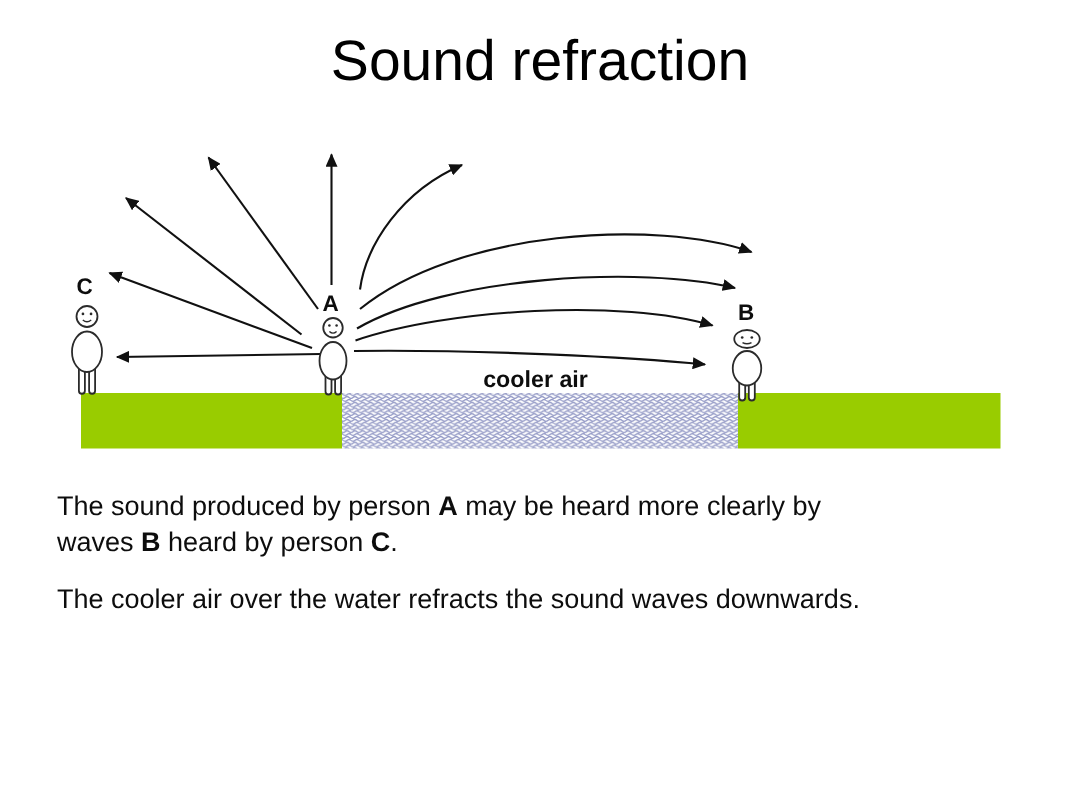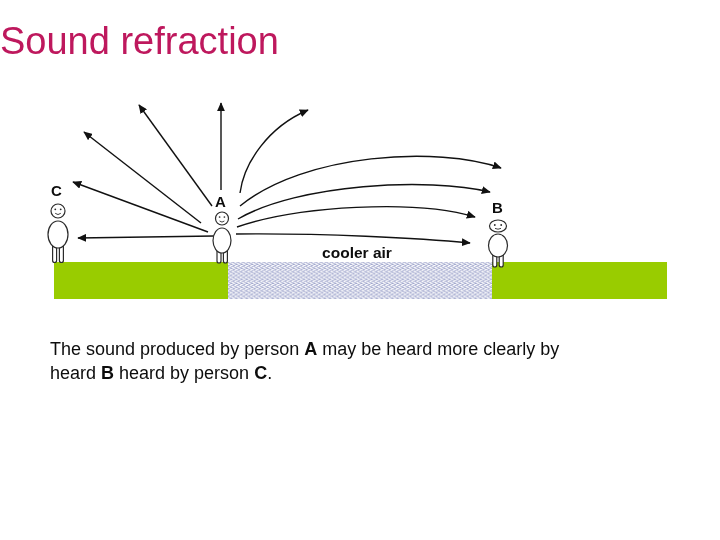--- a/index.html
+++ b/index.html
@@ -2,31 +2,31 @@
 <html><head>
 <meta charset="utf-8">
 <style>
   html,body { margin:0; padding:0; background:#888; }
   .slide {
     position:relative; width:720px; height:540px; background:#ffffff;
     font-family:"Liberation Sans", sans-serif; overflow:hidden; margin:0 auto;
   }
   .slide-title {
     position:absolute; top:21px; left:0; width:720px; margin:0;
-    text-align:left; font-size:38px; font-weight:400; color:#be185d;
+    text-align:center; font-size:38px; font-weight:400; color:#000000;
     line-height:1.1;
   }
   .diagram-svg { position:absolute; left:0; top:0; }
   .plabel { font-size:15px; font-weight:bold; fill:#0d0d0d; }
   .cooler-air { font-size:15.5px; font-weight:bold; fill:#0d0d0d; }
   .body-text {
     position:absolute; left:38px; top:325px; width:640px;
     font-size:18px; line-height:24px; color:#0d0d0d;
   }
-  .body-text p { margin:12px; }
+  .body-text p { margin:0; }
   .body-text p + p { margin-top:14px; }
   .person-shape { fill:#ffffff; stroke:#2b2b2b; stroke-width:1.2; }
   .face { fill:#2b2b2b; stroke:none; }
   .smile { fill:none; stroke:#2b2b2b; stroke-width:0.9; }
   .wave-arrow { fill:none; stroke-width:1.4; }
 </style>
 </head>
 <body>
 
 <div class="slide">
@@ -92,16 +92,17 @@
       <circle class="face" cx="494.8" cy="225" r="0.9"></circle>
       <circle class="face" cx="501.2" cy="225" r="0.9"></circle>
       <path class="smile" d="M495,228.4 Q498,230 501,228.4"></path>
       <text class="plabel" x="492" y="213">B</text>
     </g>
 
     <text class="cooler-air" x="357" y="258" text-anchor="middle">cooler air</text>
   </svg>
 
   <div class="body-text">
-    <p><span>The sound produced by person </span><b>A</b><span> may be heard more clearly by</span><br><span>heard </span><b>B</b><span> heard by person </span><b>C</b><span>.</span></p>
+    <p><span>The sound produced by person </span><b>A</b><span> may be heard more clearly by</span><br><span>waves </span><b>B</b><span> heard by person </span><b>C</b><span>.</span></p>
+    <p>The cooler air over the water refracts the sound waves downwards.</p>
   </div>
 
 </div>
 
 </body></html>

